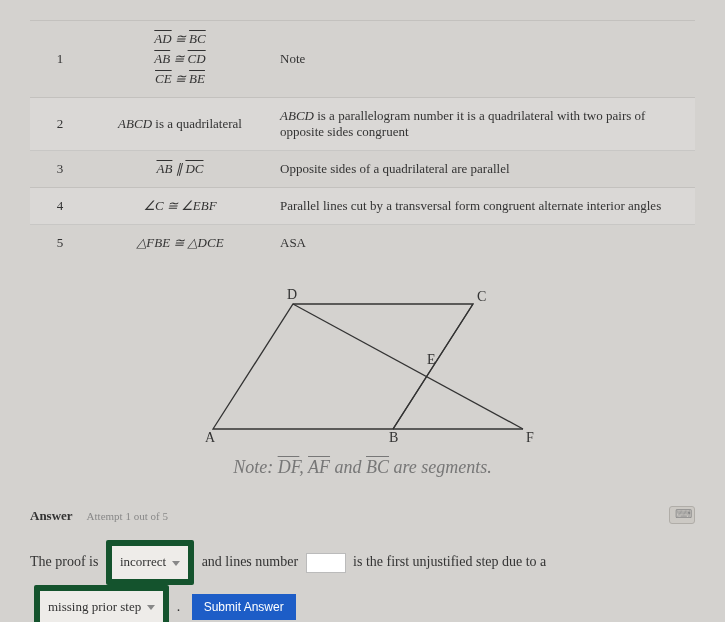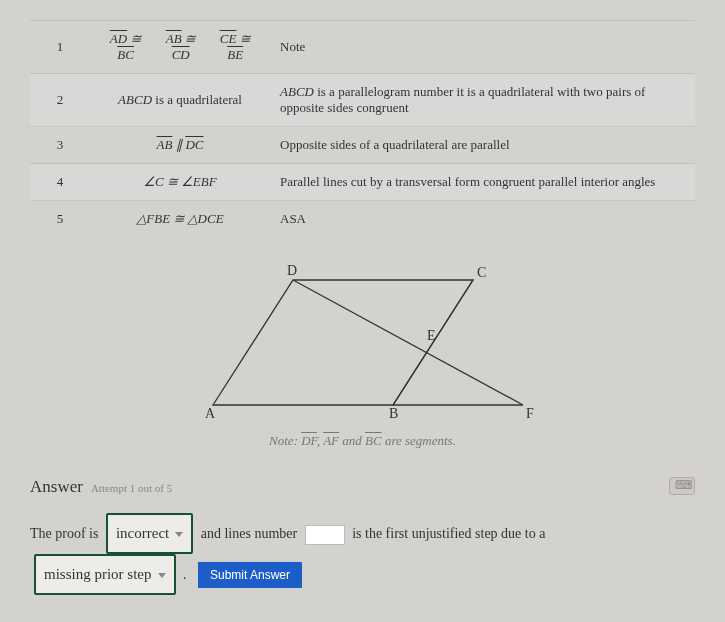--- a/index.html
+++ b/index.html
@@ -6,29 +6,29 @@
 body { font-family: Georgia, 'Times New Roman', serif; background: #d4d2cf; padding: 20px 30px; width: 725px; color: #333; }
 .proof-table { width: 100%; border-collapse: collapse; }
 .proof-table th { text-align: left; font-weight: bold; font-size: 14px; padding: 8px 10px 16px; }
 .proof-table th.step { width: 60px; text-align: center; }
 .proof-table th.statement { width: 180px; text-align: center; }
 .proof-table td { padding: 10px; font-size: 13px; vertical-align: middle; border-top: 1px solid rgba(0,0,0,0.08); }
 .proof-table tr:nth-child(even) td { background: rgba(255,255,255,0.15); }
 .step-col { text-align: center; font-size: 12px; width: 60px; }
 .stmt-col { text-align: center; width: 180px; font-style: italic; }
 .reason-col { font-size: 12.5px; }
-.stack { display: flex; flex-direction: row; gap: 4px; align-items: center; }
+.stack { display: flex; flex-direction: column; gap: 4px; align-items: center; }
 .ov { text-decoration: overline; font-style: italic; }
 .figure-container { display: flex; flex-direction: column; align-items: center; margin: 18px 0 10px; }
-.note { font-size: 13px; color: #777; text-align: center; margin-top: 8px; font-style: italic; }
+.note { font-size: 18px; color: #777; text-align: center; margin-top: 8px; font-style: italic; }
 .answer-section { margin-top: 28px; }
-.answer-label { font-size: 17px; }
-.attempt { font-size: 11px; color: #888; margin-left: 4px; }
+.answer-label { font-size: 13px; font-weight: bold; }
+.attempt { font-size: 11px; color: #888; margin-left: 10px; }
 .answer-row { margin-top: 16px; font-size: 14px; line-height: 2.2; }
-.sel { display: inline-block; border: 2px solid #14532d; background: #eeece9; padding: 2px 8px; font-size: 15px; margin: 0 4px; border-radius: 2px; cursor: pointer; }
+.sel { display: inline-block; border: 6px solid #14532d; background: #eeece9; padding: 2px 8px; font-size: 13px; margin: 0 4px; border-radius: 2px; cursor: pointer; }
 .sel::after { content: ""; display: inline-block; width: 0; height: 0; border-left: 4px solid transparent; border-right: 4px solid transparent; border-top: 5px solid #888; margin-left: 6px; vertical-align: middle; }
 .stepnum-input { display: inline-block; width: 40px; height: 20px; border: 1px solid #bbb; background: #fff; vertical-align: middle; margin: 0 4px; }
 .submit-btn { display: inline-block; background: #1d5dc7; color: #fff; font-size: 12px; padding: 6px 12px; margin-left: 8px; border: none; cursor: pointer; font-family: Arial, sans-serif; }
 .keyboard-icon { float: right; width: 26px; height: 18px; background: #ccc9c4; border: 1px solid #b0ada8; border-radius: 3px; position: relative; }
 .keyboard-icon::before { content: "⌨"; position: absolute; top: 0; left: 5px; font-size: 12px; color: #888; }
 </style>
 </head>
 <body>
 
 <table class="proof-table">
@@ -54,21 +54,21 @@
 
   <tr>
     <td class="step-col">3</td>
     <td class="stmt-col"><span class="ov">AB</span><span> ∥ </span><span class="ov">DC</span></td>
     <td class="reason-col">Opposite sides of a quadrilateral are parallel</td>
   </tr>
 
   <tr>
     <td class="step-col">4</td>
     <td class="stmt-col"><span>∠C</span><span> ≅ </span><span>∠EBF</span></td>
-    <td class="reason-col">Parallel lines cut by a transversal form congruent parallel interior angles</td>
+    <td class="reason-col">Parallel lines cut by a transversal form congruent alternate interior angles</td>
   </tr>
 
   <tr>
     <td class="step-col">5</td>
     <td class="stmt-col"><span>△FBE</span><span> ≅ </span><span>△DCE</span></td>
     <td class="reason-col">ASA</td>
   </tr>
 </tbody>
   </table>
 

